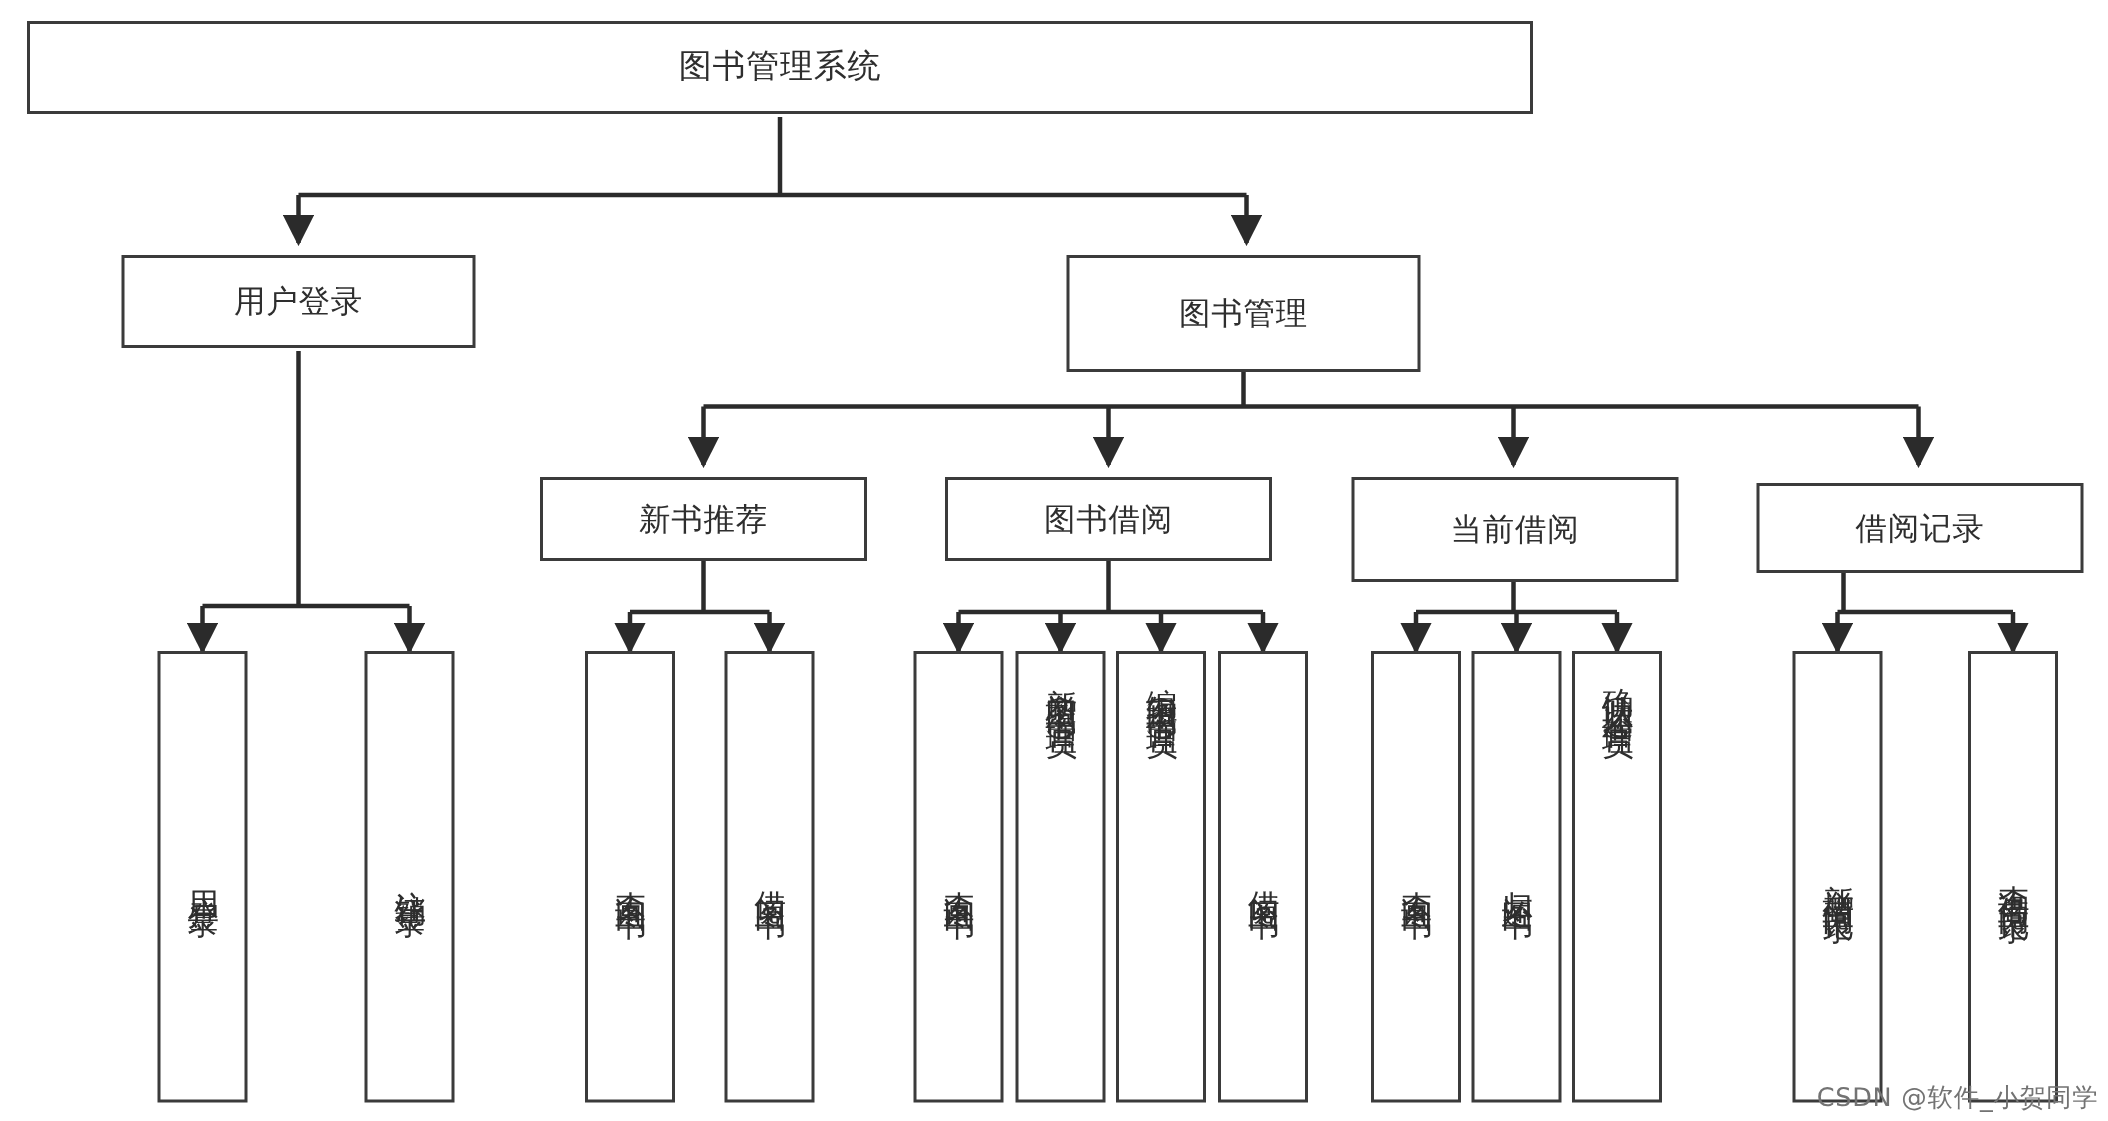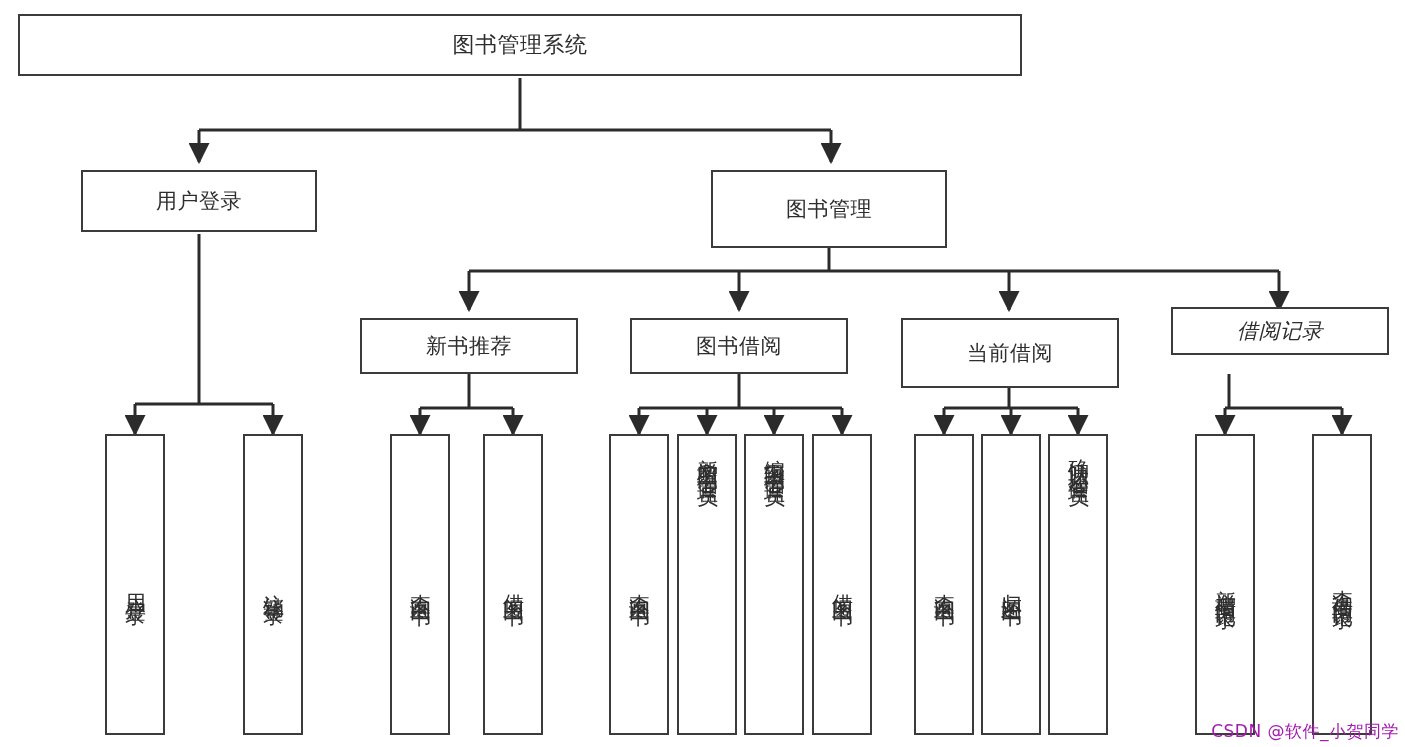--- a/index.html
+++ b/index.html
@@ -54,21 +54,21 @@
   }
   .v-node.centered{
     align-items:center;
     padding-top:0;
   }
 
   #watermark{
     position:absolute;
     right:6px;bottom:4px;
     font-size:17px;
-    color:#a21caf;
+    color:#737373;
     letter-spacing:0.5px;
     white-space:nowrap;
     pointer-events:none;
   }
 </style>
 </head>
 <body>
 
 <div id="stage">
 
@@ -139,21 +139,21 @@
   </div>
 
   <div class="node h-node" style="left:360px;top:318px;width:218px;height:56px;">
     <span class="lbl">新书推荐</span>
   </div>
 
   <div class="node h-node" style="left:901px;top:318px;width:218px;height:70px;">
     <span class="lbl">当前借阅</span>
   </div>
 
-  <div class="node h-node" style="left:1171px;top:307px;width:218px;height:48px;font-style:italic;">
+  <div class="node h-node" style="left:1171px;top:322px;width:218px;height:60px;">
     <span class="lbl">借阅记录</span>
   </div>
 
   <div class="node v-node centered" style="left:105px;top:434px;width:60px;height:301px;">
     <span class="lbl">用户登录</span>
   </div>
 
   <div class="node v-node centered" style="left:243px;top:434px;width:60px;height:301px;">
     <span class="lbl">注销登录</span>
   </div>

